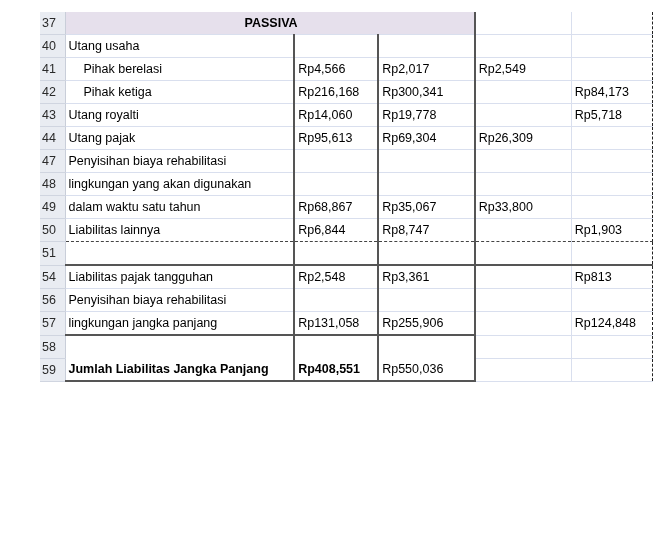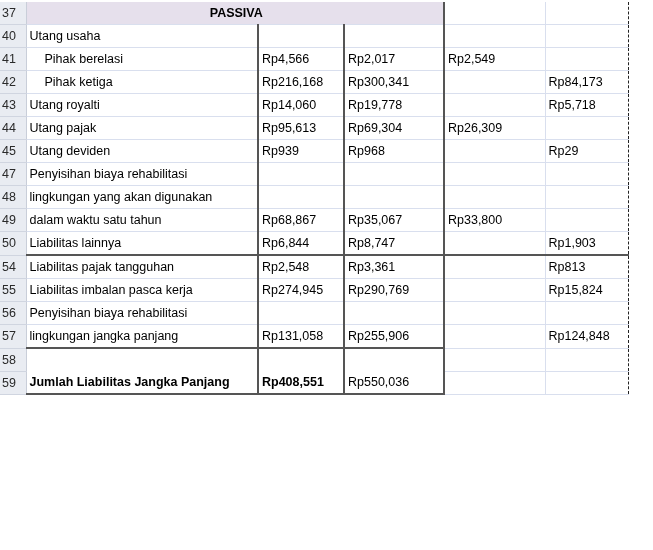--- a/index.html
+++ b/index.html
@@ -1,17 +1,17 @@
 <!DOCTYPE html>
 <html><head>
 <meta charset="utf-8">
 <style>
   html,body{margin:0;padding:0;background:#ffffff;}
   body{width:653px;height:550px;overflow:hidden;position:relative;font-family:"Liberation Sans",sans-serif;}
-  .sheet{position:absolute;left:0;top:2px;}
+  .sheet{position:absolute;left:0;top:12px;padding-left:40px;}
   table{border-collapse:collapse;table-layout:fixed;font-size:12.5px;color:#000;}
   td{height:22px;padding:0 0 0 3px;white-space:nowrap;overflow:hidden;border-bottom:1px solid #d9dfee;border-right:1px solid #d9dfee;line-height:22px;}
   td.rn{width:23px;background:#e9ecf2;color:#2a2a2a;padding-left:2px;border-right:1px solid #c9ced9;border-bottom:1px solid #d0d5e0;font-size:12.5px;}
   col.c0{width:26px}
   col.ca{width:232px}
   col.cb{width:86px}
   col.cc{width:100px}
   col.cd{width:101px}
   col.ce{width:83px}
   .bold{font-weight:bold;}
@@ -87,28 +87,20 @@
 
     <tr>
       <td class="rn">44</td>
       <td class="br">Utang pajak</td>
       <td class="br">Rp95,613</td>
       <td class="br">Rp69,304</td>
       <td>Rp26,309</td>
       <td class="dash-r"></td>
     </tr>
 
-    <tr>
-      <td class="rn">45</td>
-      <td class="br">Utang deviden</td>
-      <td class="br">Rp939</td>
-      <td class="br">Rp968</td>
-      <td></td>
-      <td class="dash-r">Rp29</td>
-    </tr>
 
 
     <tr>
       <td class="rn">47</td>
       <td class="br">Penyisihan biaya rehabilitasi</td>
       <td class="br"></td>
       <td class="br"></td>
       <td></td>
       <td class="dash-r"></td>
     </tr>
@@ -133,40 +125,40 @@
 
     <tr>
       <td class="rn">50</td>
       <td class="br dash-b">Liabilitas lainnya</td>
       <td class="br dash-b">Rp6,844</td>
       <td class="br dash-b">Rp8,747</td>
       <td class="dash-b"></td>
       <td class="dash-r dash-b">Rp1,903</td>
     </tr>
 
+    <tr>
+      <td class="rn">51</td>
+      <td class="br" style="border-bottom:none"></td>
+      <td class="br" style="border-bottom:none"></td>
+      <td class="br" style="border-bottom:none"></td>
+      <td></td>
+      <td class="dash-r"></td>
+    </tr>
 
 
 
     <tr>
       <td class="rn">54</td>
       <td class="bt br">Liabilitas pajak tangguhan</td>
       <td class="bt br">Rp2,548</td>
       <td class="bt br">Rp3,361</td>
       <td class="bt"></td>
       <td class="bt dash-r">Rp813</td>
     </tr>
 
-    <tr>
-      <td class="rn">55</td>
-      <td class="br">Liabilitas imbalan pasca kerja</td>
-      <td class="br">Rp274,945</td>
-      <td class="br">Rp290,769</td>
-      <td></td>
-      <td class="dash-r">Rp15,824</td>
-    </tr>
 
     <tr>
       <td class="rn">56</td>
       <td class="br">Penyisihan biaya rehabilitasi</td>
       <td class="br"></td>
       <td class="br"></td>
       <td></td>
       <td class="dash-r"></td>
     </tr>
 

